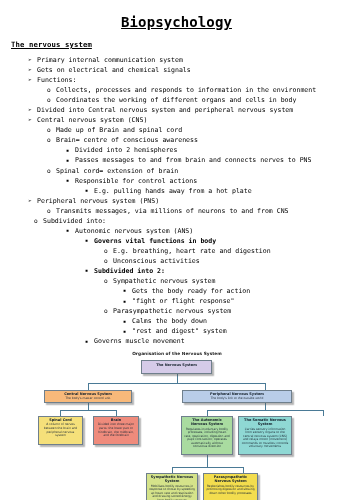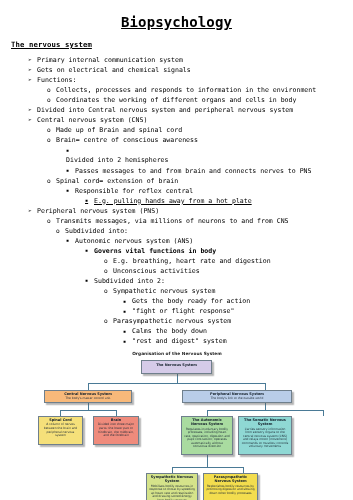--- a/index.html
+++ b/index.html
@@ -119,33 +119,33 @@
   <div class="outline" id="outline-root">
       <div class="li" style="padding-left: 28px;"><span class="marker arrow">➢</span><span class="txt">Primary internal communication system</span></div>
       <div class="li" style="padding-left: 28px;"><span class="marker arrow">➢</span><span class="txt">Gets on electrical and chemical signals</span></div>
       <div class="li" style="padding-left: 28px;"><span class="marker arrow">➢</span><span class="txt">Functions:</span></div>
       <div class="li" style="padding-left: 47px;"><span class="marker o">o</span><span class="txt">Collects, processes and responds to information in the environment</span></div>
       <div class="li" style="padding-left: 47px;"><span class="marker o">o</span><span class="txt">Coordinates the working of different organs and cells in body</span></div>
       <div class="li" style="padding-left: 28px;"><span class="marker arrow">➢</span><span class="txt">Divided into Central nervous system and peripheral nervous system</span></div>
       <div class="li" style="padding-left: 28px;"><span class="marker arrow">➢</span><span class="txt">Central nervous system (CNS)</span></div>
       <div class="li" style="padding-left: 47px;"><span class="marker o">o</span><span class="txt">Made up of Brain and spinal cord</span></div>
       <div class="li" style="padding-left: 47px;"><span class="marker o">o</span><span class="txt">Brain= centre of conscious awareness</span></div>
-      <div class="li" style="padding-left: 66px; flex-direction: column;"><span class="marker sq">▪</span><span class="txt">Divided into 2 hemispheres</span></div>
+      <div class="li" style="padding-left: 66px;"><span class="marker sq">▪</span><span class="txt">Divided into 2 hemispheres</span></div>
       <div class="li" style="padding-left: 66px;"><span class="marker sq">▪</span><span class="txt">Passes messages to and from brain and connects nerves to PNS</span></div>
       <div class="li" style="padding-left: 47px;"><span class="marker o">o</span><span class="txt">Spinal cord= extension of brain</span></div>
-      <div class="li" style="padding-left: 66px;"><span class="marker sq">▪</span><span class="txt">Responsible for reflex central</span></div>
-      <div class="li" style="padding-left: 85px; text-decoration: underline;"><span class="marker sq">▪</span><span class="txt">E.g. pulling hands away from a hot plate</span></div>
+      <div class="li" style="padding-left: 66px;"><span class="marker sq">▪</span><span class="txt">Responsible for control actions</span></div>
+      <div class="li" style="padding-left: 85px;"><span class="marker sq">▪</span><span class="txt">E.g. pulling hands away from a hot plate</span></div>
       <div class="li" style="padding-left: 28px;"><span class="marker arrow">➢</span><span class="txt">Peripheral nervous system (PNS)</span></div>
       <div class="li" style="padding-left: 47px;"><span class="marker o">o</span><span class="txt">Transmits messages, via millions of neurons to and from CNS</span></div>
-      <div class="li" style="padding-left: 56px;"><span class="marker o">o</span><span class="txt">Subdivided into:</span></div>
+      <div class="li" style="padding-left: 34px;"><span class="marker o">o</span><span class="txt">Subdivided into:</span></div>
       <div class="li" style="padding-left: 66px;"><span class="marker sq">▪</span><span class="txt">Autonomic nervous system (ANS)</span></div>
       <div class="li" style="padding-left: 85px; font-weight: bold;"><span class="marker sq">▪</span><span class="txt">Governs vital functions in body</span></div>
       <div class="li" style="padding-left: 104px;"><span class="marker o">o</span><span class="txt">E.g. breathing, heart rate and digestion</span></div>
       <div class="li" style="padding-left: 104px;"><span class="marker o">o</span><span class="txt">Unconscious activities</span></div>
-      <div class="li" style="padding-left: 85px;"><span class="marker sq">▪</span><span class="txt">Subdivided into 2:</span></div>
+      <div class="li" style="padding-left: 85px; font-weight: bold;"><span class="marker sq">▪</span><span class="txt">Subdivided into 2:</span></div>
       <div class="li" style="padding-left: 104px;"><span class="marker o">o</span><span class="txt">Sympathetic nervous system</span></div>
       <div class="li" style="padding-left: 123px;"><span class="marker sq">▪</span><span class="txt">Gets the body ready for action</span></div>
       <div class="li" style="padding-left: 123px;"><span class="marker sq">▪</span><span class="txt">"fight or flight response"</span></div>
       <div class="li" style="padding-left: 104px;"><span class="marker o">o</span><span class="txt">Parasympathetic nervous system</span></div>
       <div class="li" style="padding-left: 123px;"><span class="marker sq">▪</span><span class="txt">Calms the body down</span></div>
       <div class="li" style="padding-left: 123px;"><span class="marker sq">▪</span><span class="txt">"rest and digest" system</span></div>
       <div class="li" style="padding-left: 85px;"><span class="marker sq">▪</span><span class="txt">Governs muscle movement</span></div>
       <div class="li" style="padding-left: 85px;"><span class="marker sq">▪</span><span class="txt">Receives information from sensory receptors</span></div>
       <div class="li" style="padding-left: 104px;"><span class="marker o">o</span><span class="txt">Connects CNS with the senses</span></div>
       <div class="li" style="padding-left: 85px;"><span class="marker sq">▪</span><span class="txt">Conscious activities</span></div>

